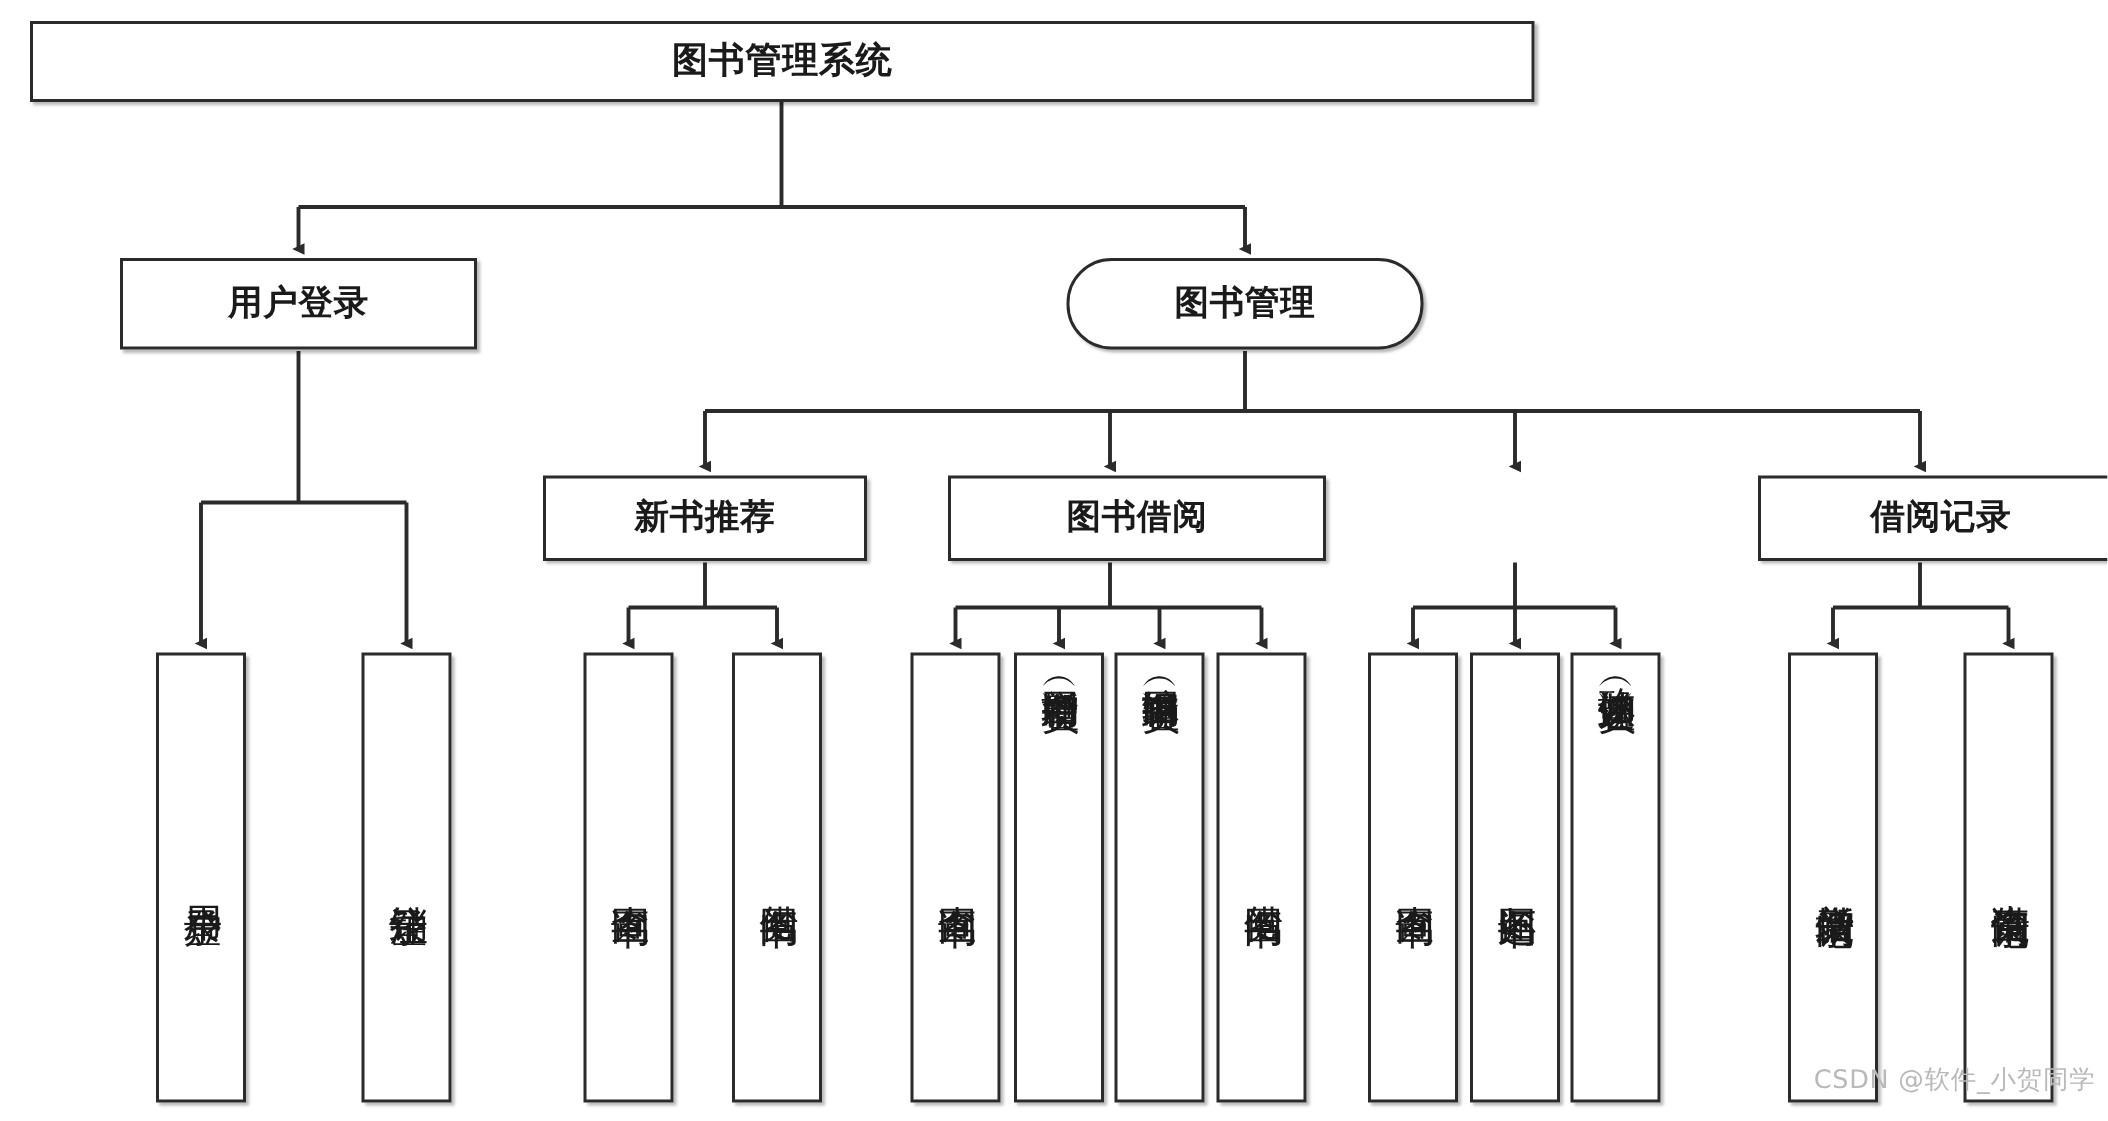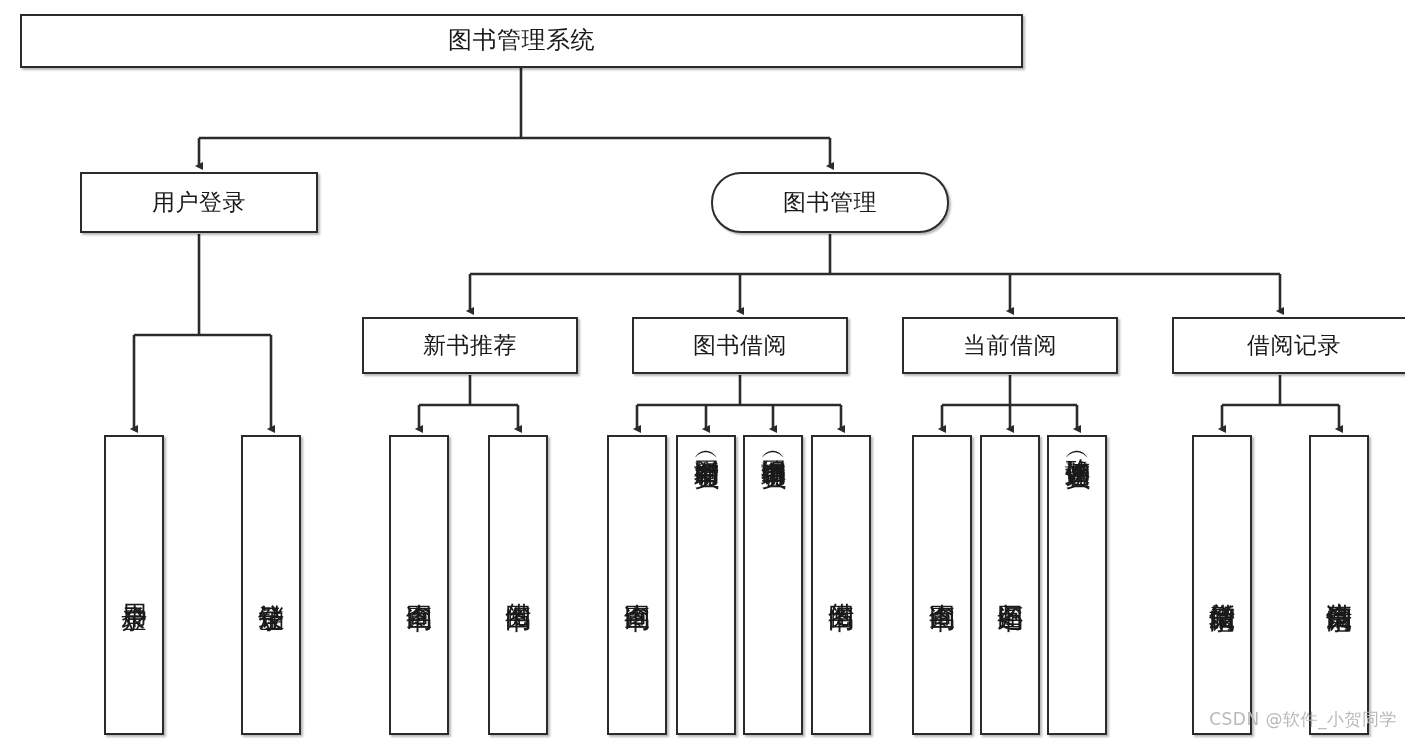--- a/index.html
+++ b/index.html
@@ -39,20 +39,21 @@
   }
   .node .label {
     color: #1a1a1a;
     text-align: center;
     line-height: 1.08;
     letter-spacing: 0.5px;
   }
   .node.horizontal .label {
     font-size: 23px;
     writing-mode: horizontal-tb;
+    font-weight: bold;
   }
   .node.root .label {
     font-size: 24px;
   }
   .node.vertical {
     align-items: flex-start;
     justify-content: center;
     padding-top: 2px;
   }
   .node.vertical .label {
@@ -147,27 +148,24 @@
   </div>
 
   <div class="node horizontal" style="left:711px; top:172px; width:238px; height:61px;border-radius:30px;">
     <span class="label">图书管理</span>
   </div>
 
   <div class="node horizontal" style="left:362px; top:317px; width:216px; height:57px;justify-content:center;">
     <span class="label">新书推荐</span>
   </div>
 
-  <div class="node horizontal" style="left:632px; top:317px; width:216px; height:57px;">
+  <div class="node horizontal" style="left:632px; top:317px; width:252px; height:57px;">
     <span class="label">图书借阅</span>
   </div>
 
-  <div class="node horizontal" style="left:902px; top:317px; width:216px; height:57px;">
-    <span class="label">当前借阅</span>
-  </div>
 
   <div class="node horizontal" style="left:1172px; top:317px; width:244px; height:57px;">
     <span class="label">借阅记录</span>
   </div>
 
   <div class="node vertical center-text" style="left:104px; top:435px; width:60px; height:300px;">
     <span class="label">用户登录</span>
   </div>
 
   <div class="node vertical center-text" style="left:241px; top:435px; width:60px; height:300px;">

